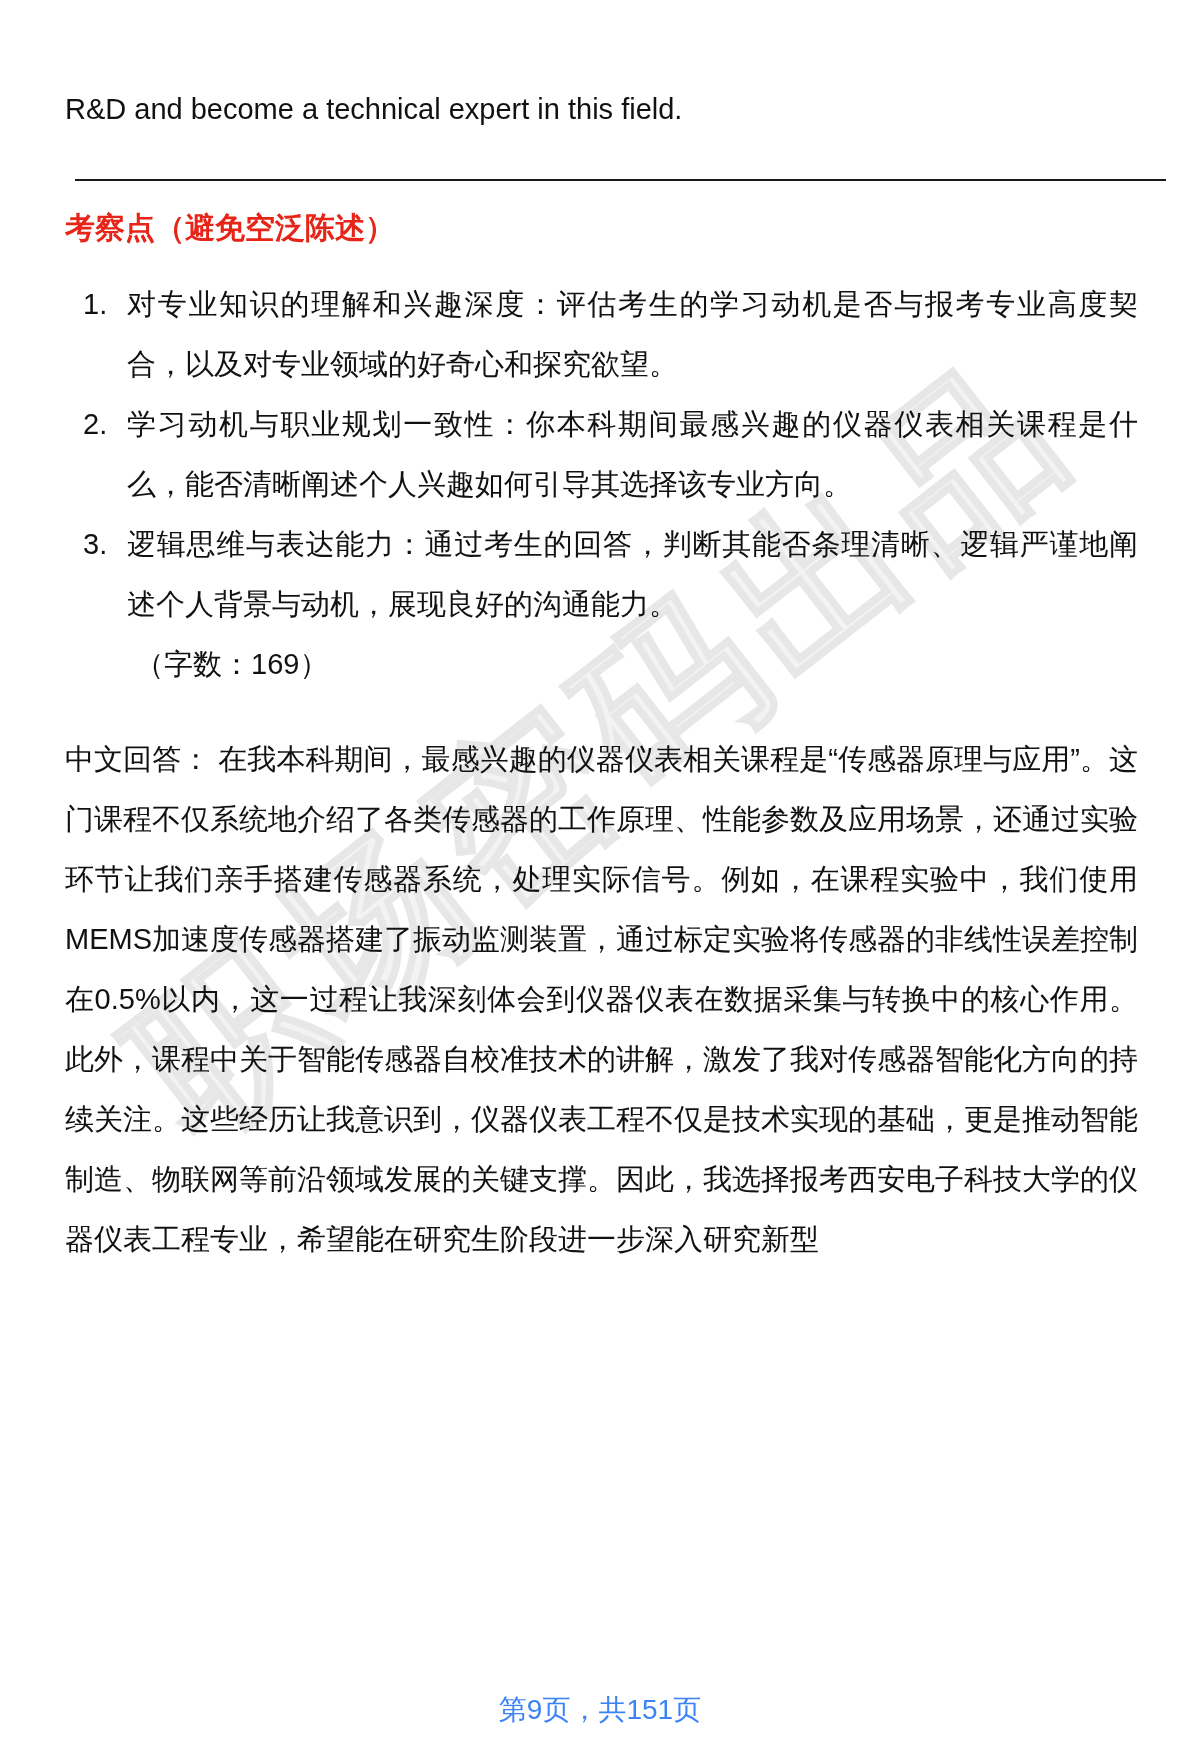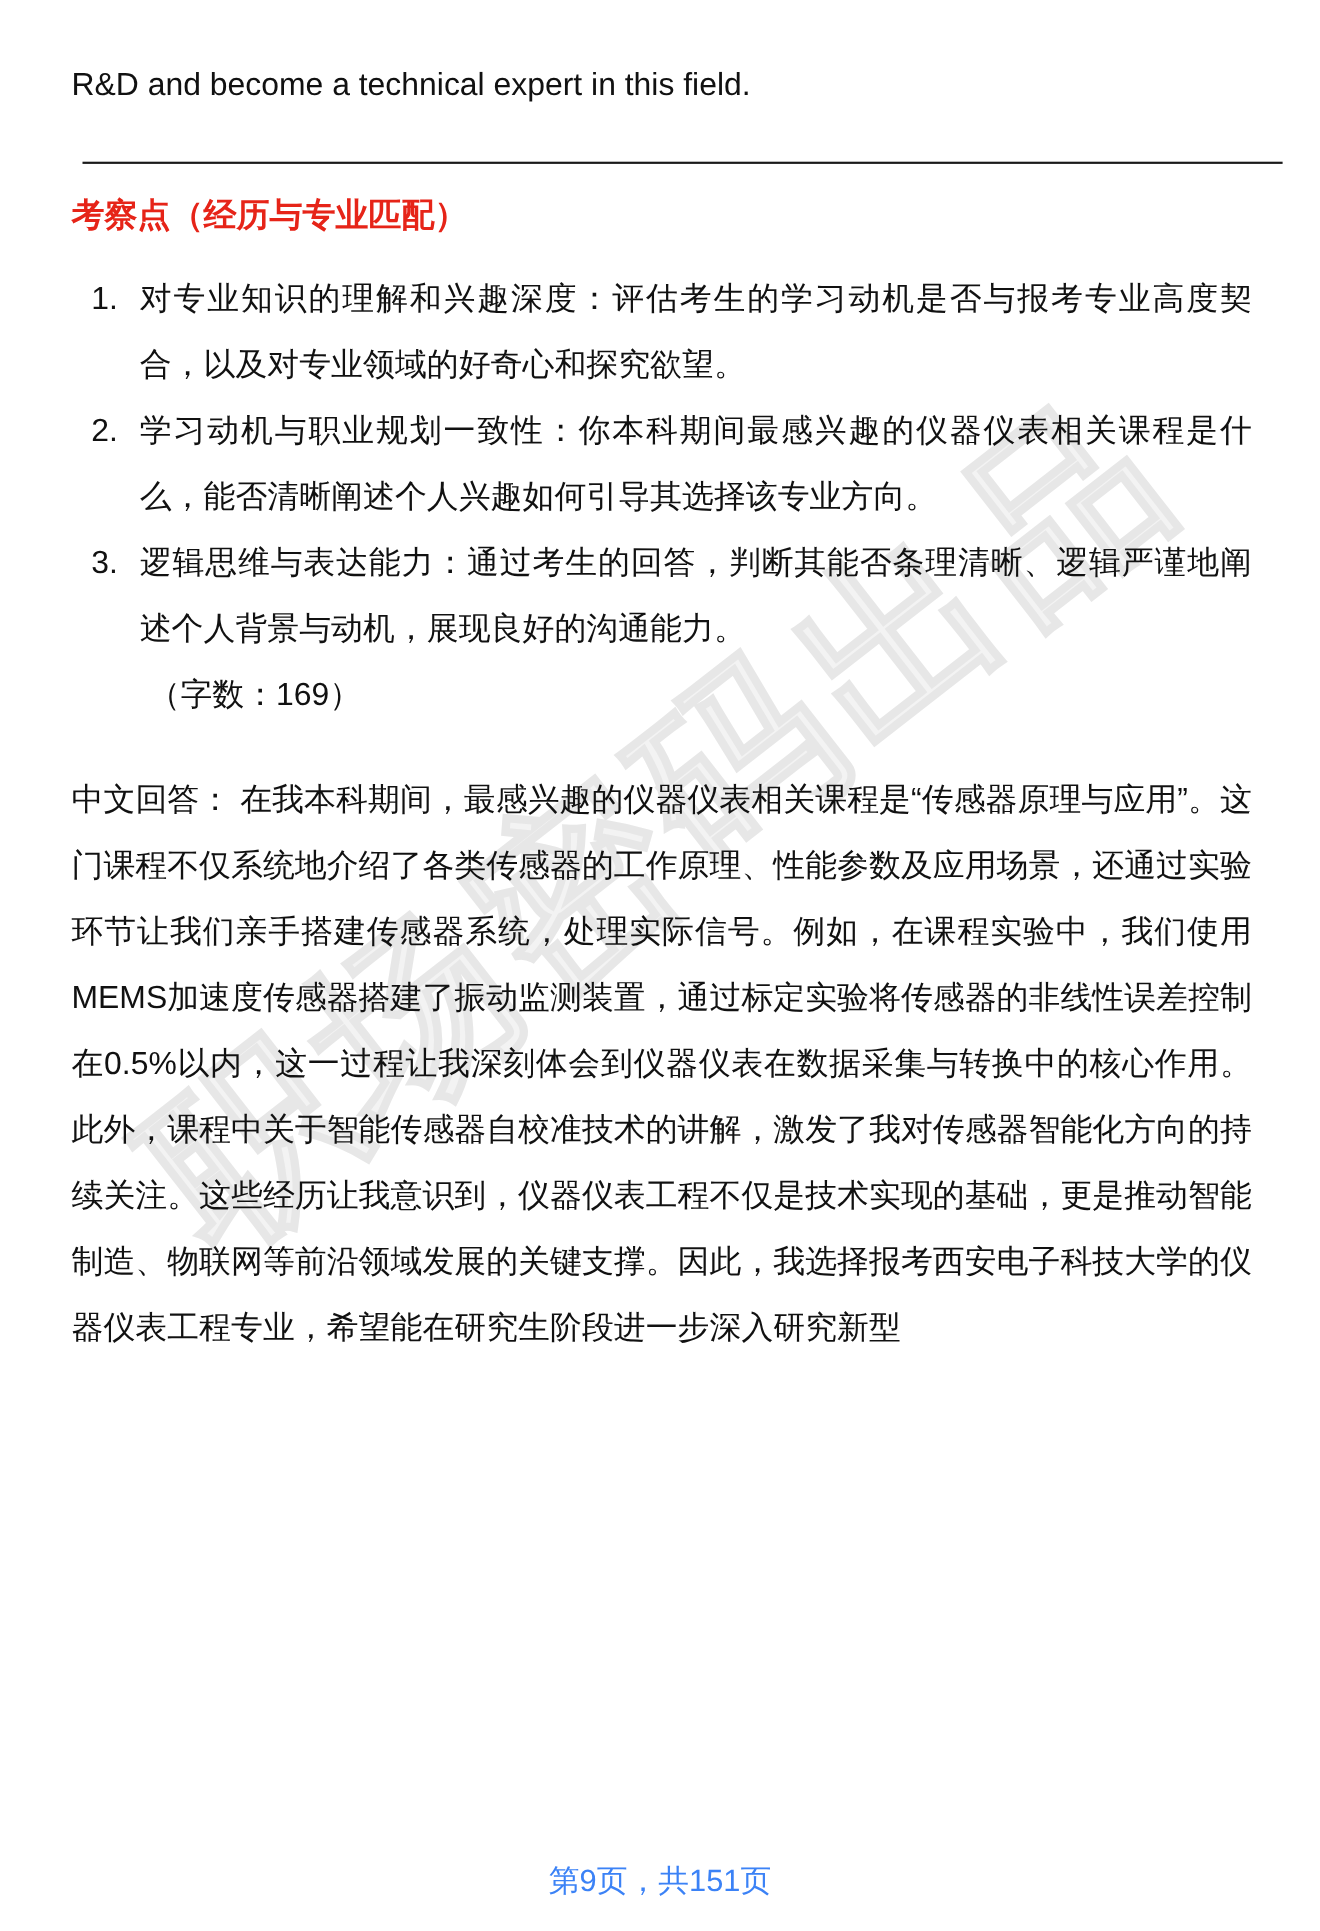--- a/index.html
+++ b/index.html
@@ -33,21 +33,21 @@
     z-index: 0;
     user-select: none;
     pointer-events: none;
   }
   .content {
     position: relative;
     z-index: 1;
     padding: 0 62px 0 65px;
   }
   .intro-en {
-    padding-top: 60px;
+    padding-top: 92px;
     font-size: 29px;
     line-height: 34px;
     color: #111111;
   }
   .para {
     font-size: 29px;
     color: #111111;
     text-align: justify;
   }
   .answer-tips {
@@ -125,21 +125,21 @@
   <div class="watermark">职场密码出品</div>
 
   <div class="content">
 
     <div class="intro-en">R&amp;D and become a technical expert in this field.</div>
 
 
     <hr class="divider">
 
 
-    <div class="exam-heading">考察点（经历与专业匹配）</div>
+    <div class="exam-heading">考察点（避免空泛陈述）</div>
 
     <div class="exam-list">
 
       <div class="exam-item">
         <div class="exam-num">1.</div>
         <div class="exam-text">对专业知识的理解和兴趣深度：评估考生的学习动机是否与报考专业高度契合，以及对专业领域的好奇心和探究欲望。</div>
       </div>
 
       <div class="exam-item">
         <div class="exam-num">2.</div>

